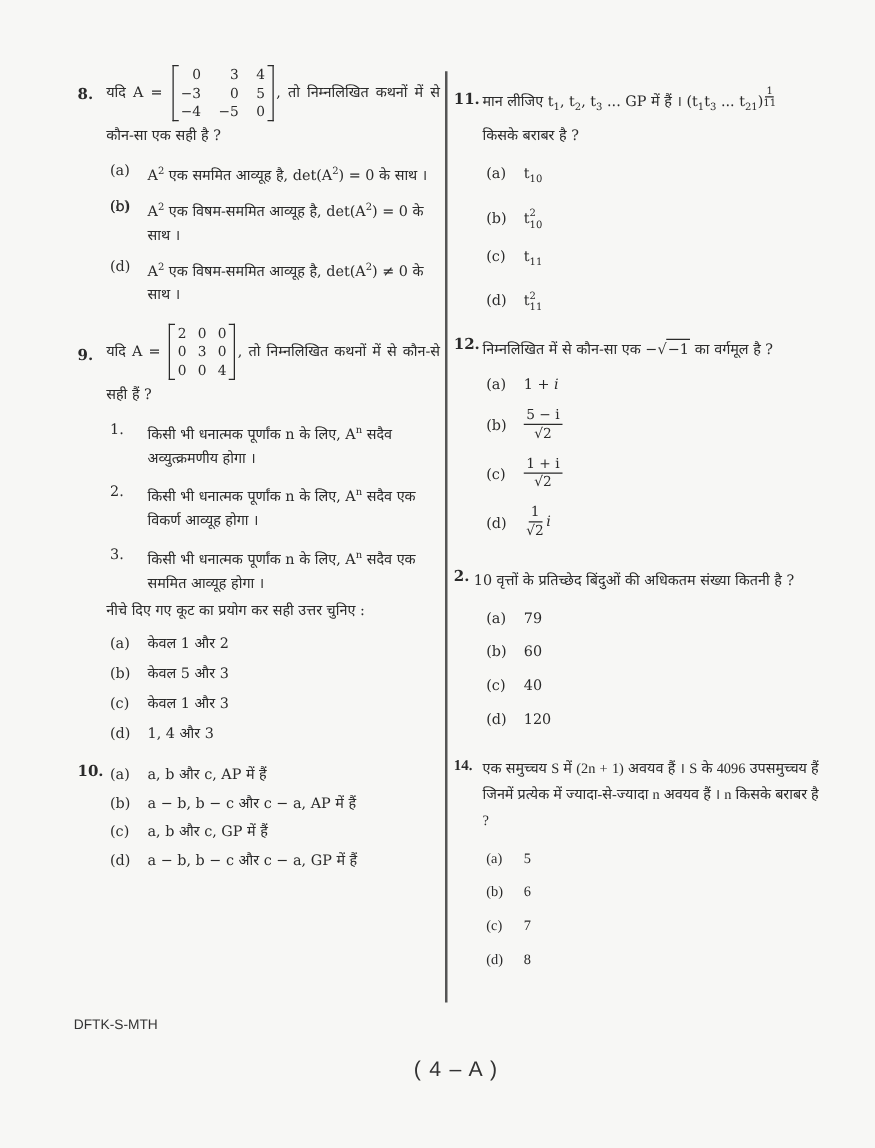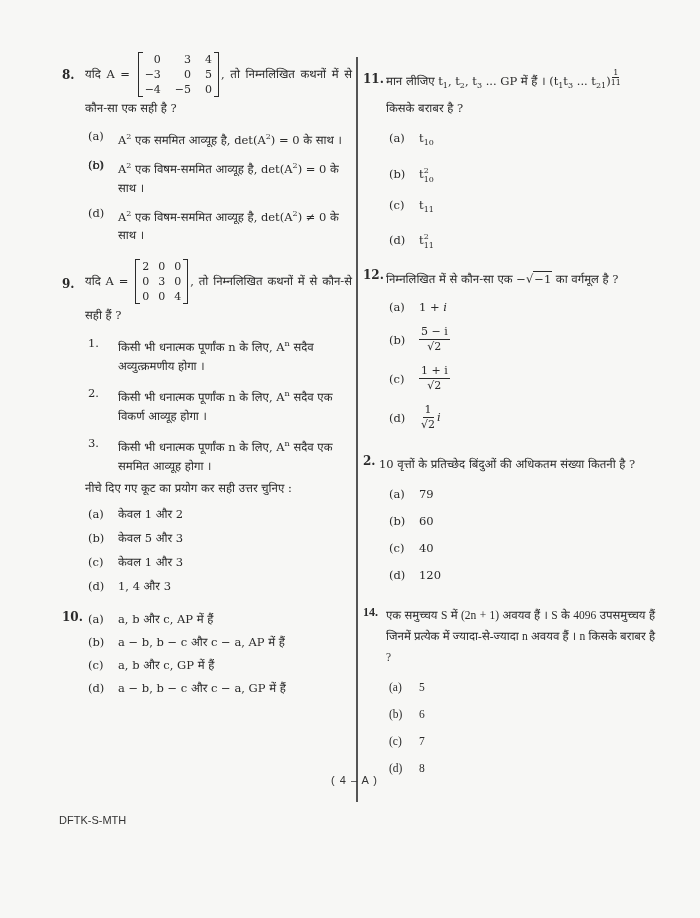--- a/index.html
+++ b/index.html
@@ -35,21 +35,21 @@
     .g3b { grid-template-columns: repeat(3, auto); column-gap: 9px; }
     .frac { display: inline-flex; flex-direction: column; align-items: center; vertical-align: middle; line-height: 14px; font-size: 11px; }
     .frac .num { border-bottom: 1px solid #2a2a2a; padding: 0 2px; }
     .frac .den { padding: 0 2px; }
     .exp-frac { display: inline-flex; flex-direction: column; align-items: center; vertical-align: 10px; font-size: 8px; line-height: 9px; }
     .exp-frac .num { border-bottom: 1px solid #2a2a2a; padding: 0 1px; }
     .sqrt { border-top: 1px solid #2a2a2a; padding: 0 1px; }
     .it { font-style: italic; }
 
     .footer-left { position: absolute; left: 59px; top: 814px; font-family: "Liberation Sans", sans-serif; font-size: 11px; color: #333; }
-    .footer-center { position: absolute; left: 331px; top: 774px; font-family: "Liberation Sans", sans-serif; font-size: 11px; color: #333; letter-spacing: 1px; }
+    .footer-center { position: absolute; left: 331px; top: 846px; font-family: "Liberation Sans", sans-serif; font-size: 17px; color: #333; letter-spacing: 1px; }
   </style>
 </head>
 <body>
 
 <div class="page">
 
   <div class="divider"></div>
 
   <div class="col-left">
 

